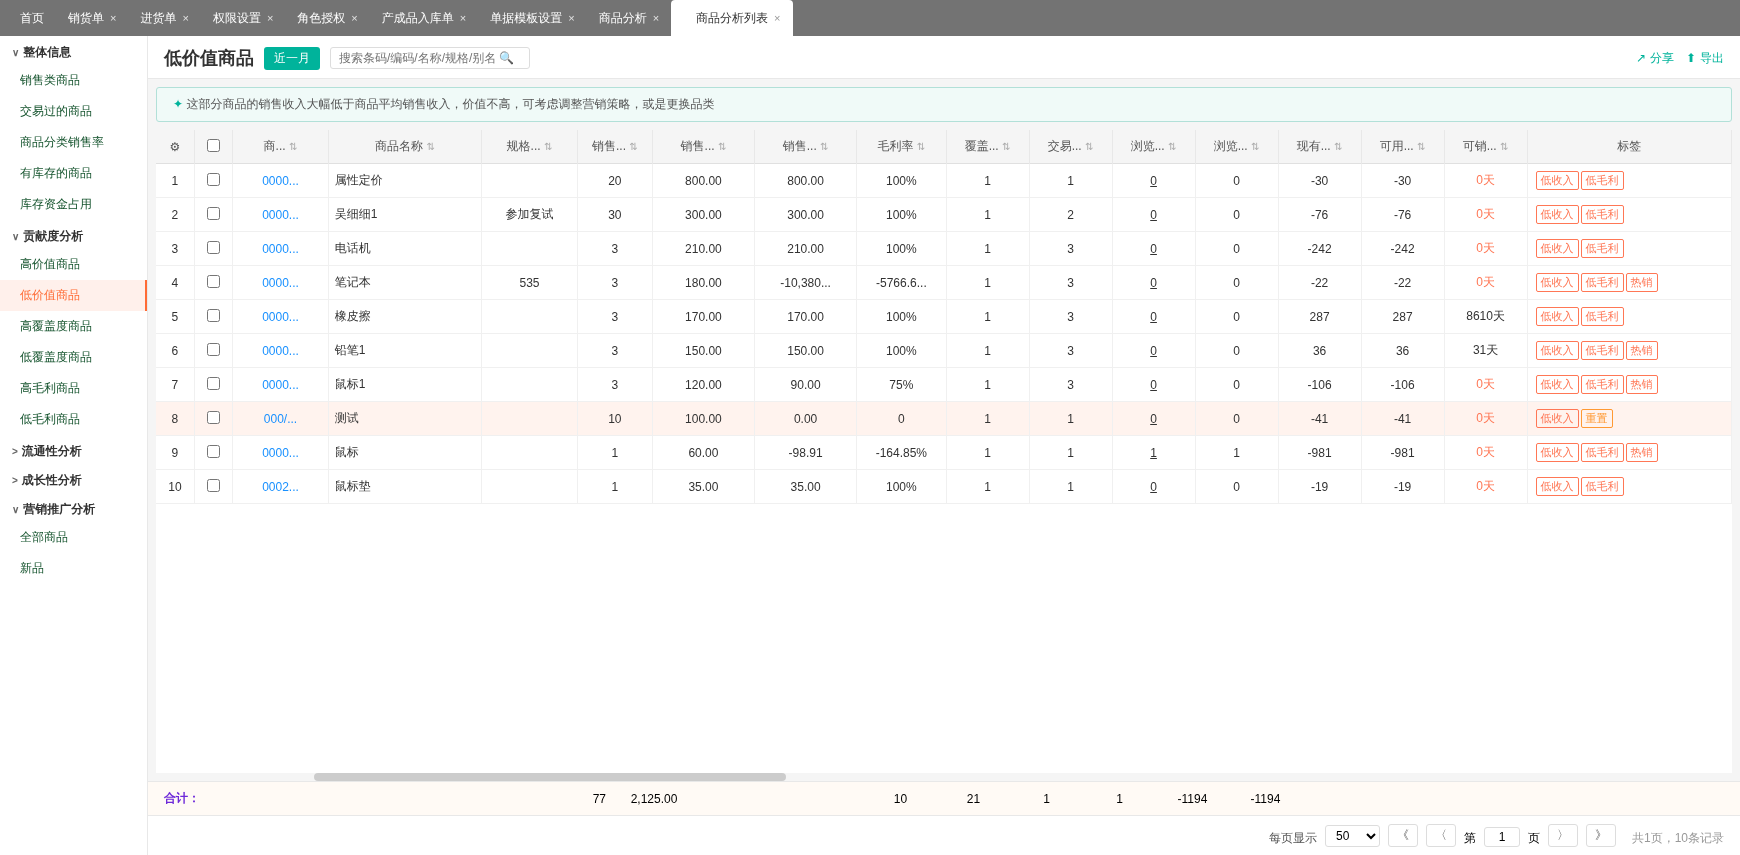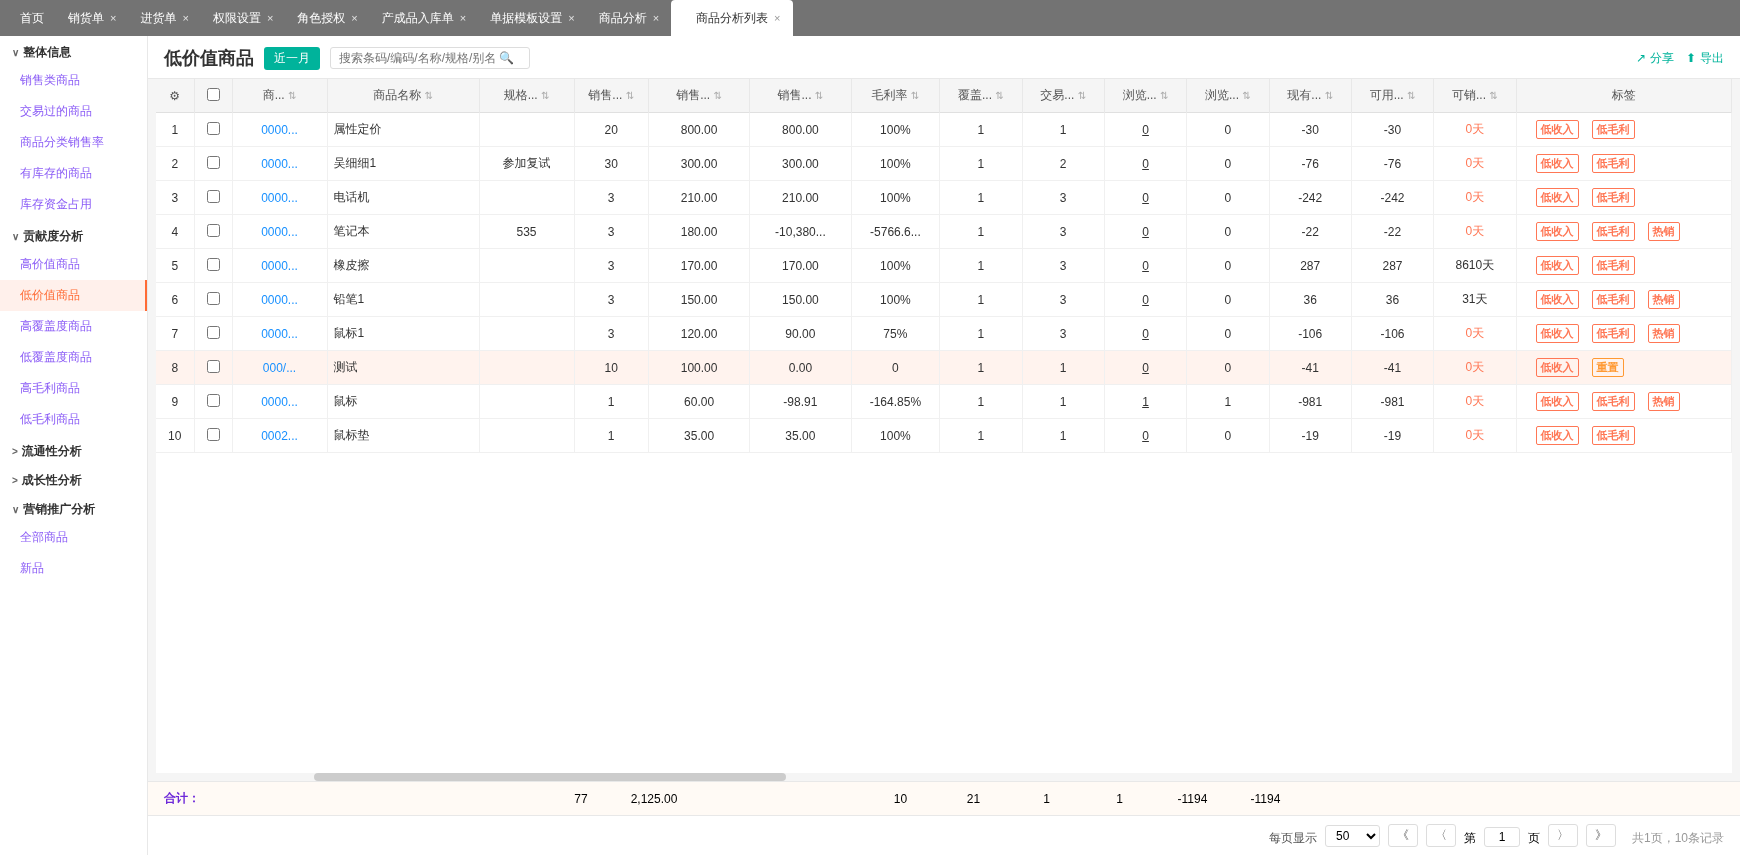--- a/index.html
+++ b/index.html
@@ -47,21 +47,21 @@
       color: #333;
       font-weight: bold;
       display: flex;
       align-items: center;
       gap: 4px;
       cursor: pointer;
     }
     .sidebar-group-title .arrow { font-size: 10px; color: #666; }
     .sidebar-item {
       padding: 7px 12px 7px 20px;
-      color: #8b5cf6;
+      color: #14532d;
       cursor: pointer;
       white-space: nowrap;
     }
     .sidebar-item.active { background: #fff0eb; color: #ff6b35; border-right: 2px solid #ff6b35; }
 
     
     .content-area {
       flex: 1;
       display: flex;
       flex-direction: column;
@@ -163,22 +163,21 @@
       color: #333;
       border-right: 1px solid #f0f0f0;
       white-space: nowrap;
     }
     tbody td.left { text-align: left; }
     .tag {
       display: inline-block;
       padding: 1px 4px;
       border-radius: 2px;
       font-size: 11px;
-      margin-left: 13px;
-      font-weight: bold;
+      margin-left: 2px;
     }
     .col-check { width: 30px; }
     .col-code { width: 75px; }
     .col-name { width: 120px; text-align: center; }
     .col-spec { width: 75px; }
     .col-num2 { width: 50px; }
     .col-sale { width: 80px; }
     .col-margin { width: 70px; }
     .col-cover { width: 65px; }
     .col-trade { width: 65px; }
@@ -349,20 +348,21 @@
           <span>↗</span>
           <span>分享</span>
         </div>
         <div class="header-action">
           <span>⬆</span>
           <span>导出</span>
         </div>
       </div>
     </div>
 
+    <div class="info-banner">这部分商品的销售收入大幅低于商品平均销售收入，价值不高，可考虑调整营销策略，或是更换品类</div>
 
     <div class="table-container">
       <table>
         <thead>
           <tr>
             <th class="col-check">⚙</th>
             <th class="col-check"><input type="checkbox" style=""></th>
             <th class="col-code sortable">商... <span class="sort-icon">⇅</span></th>
             <th class="col-name sortable">商品名称 <span class="sort-icon">⇅</span></th>
             <th class="col-spec sortable">规格... <span class="sort-icon">⇅</span></th>
@@ -575,21 +575,21 @@
       </table>
     </div>
 
     <div class="scrollbar-row">
       <div class="scrollbar-thumb"></div>
     </div>
 
     <div class="table-footer">
       <span class="footer-label">合计：</span>
       <div style="display:flex; gap:8px; margin-left:320px; align-items:center;">
-        <span style="width:50px; text-align:center;">77</span>
+        <span style="width:50px; text-align:right;">77</span>
         <span style="width:80px; text-align:center;">2,125.00</span>
         <span style="width:80px;"></span>
         <span style="width:70px;"></span>
         <span style="width:65px; text-align:center;">10</span>
         <span style="width:65px; text-align:center;">21</span>
         <span style="width:65px; text-align:center;">1</span>
         <span style="width:65px; text-align:center;">1</span>
         <span style="width:65px; text-align:center;">-1194</span>
         <span style="width:65px; text-align:center;">-1194</span>
       </div>

